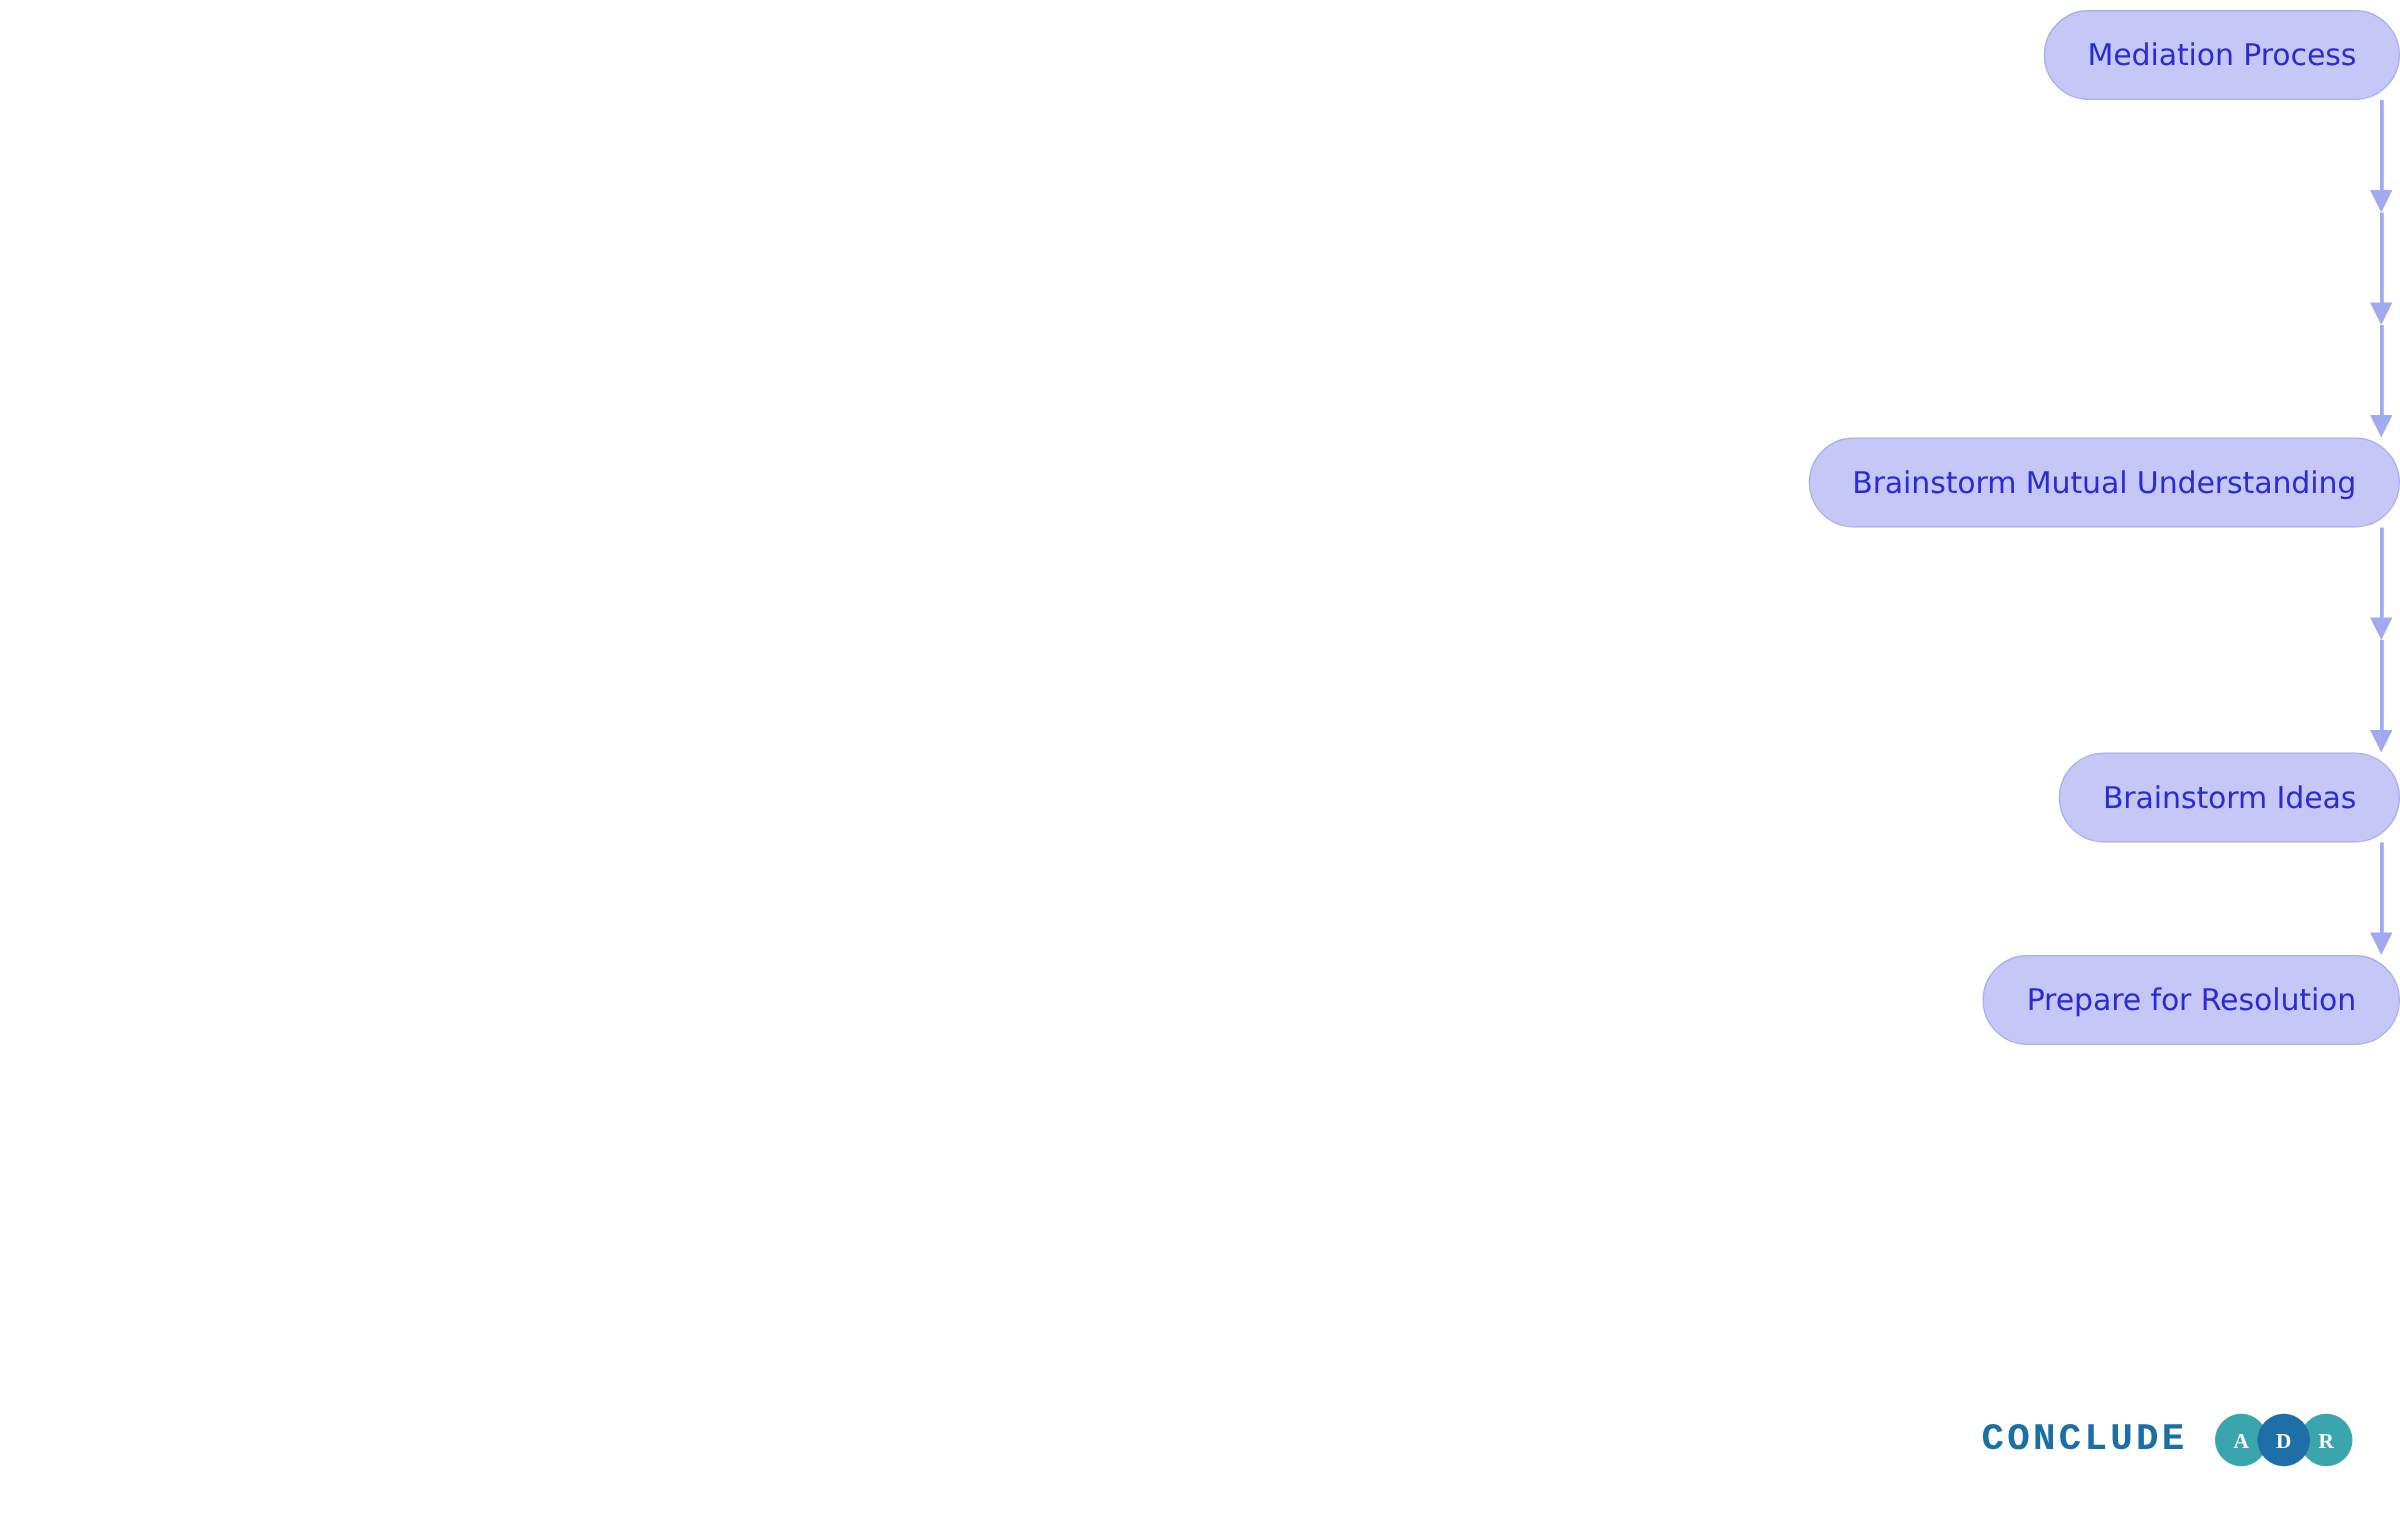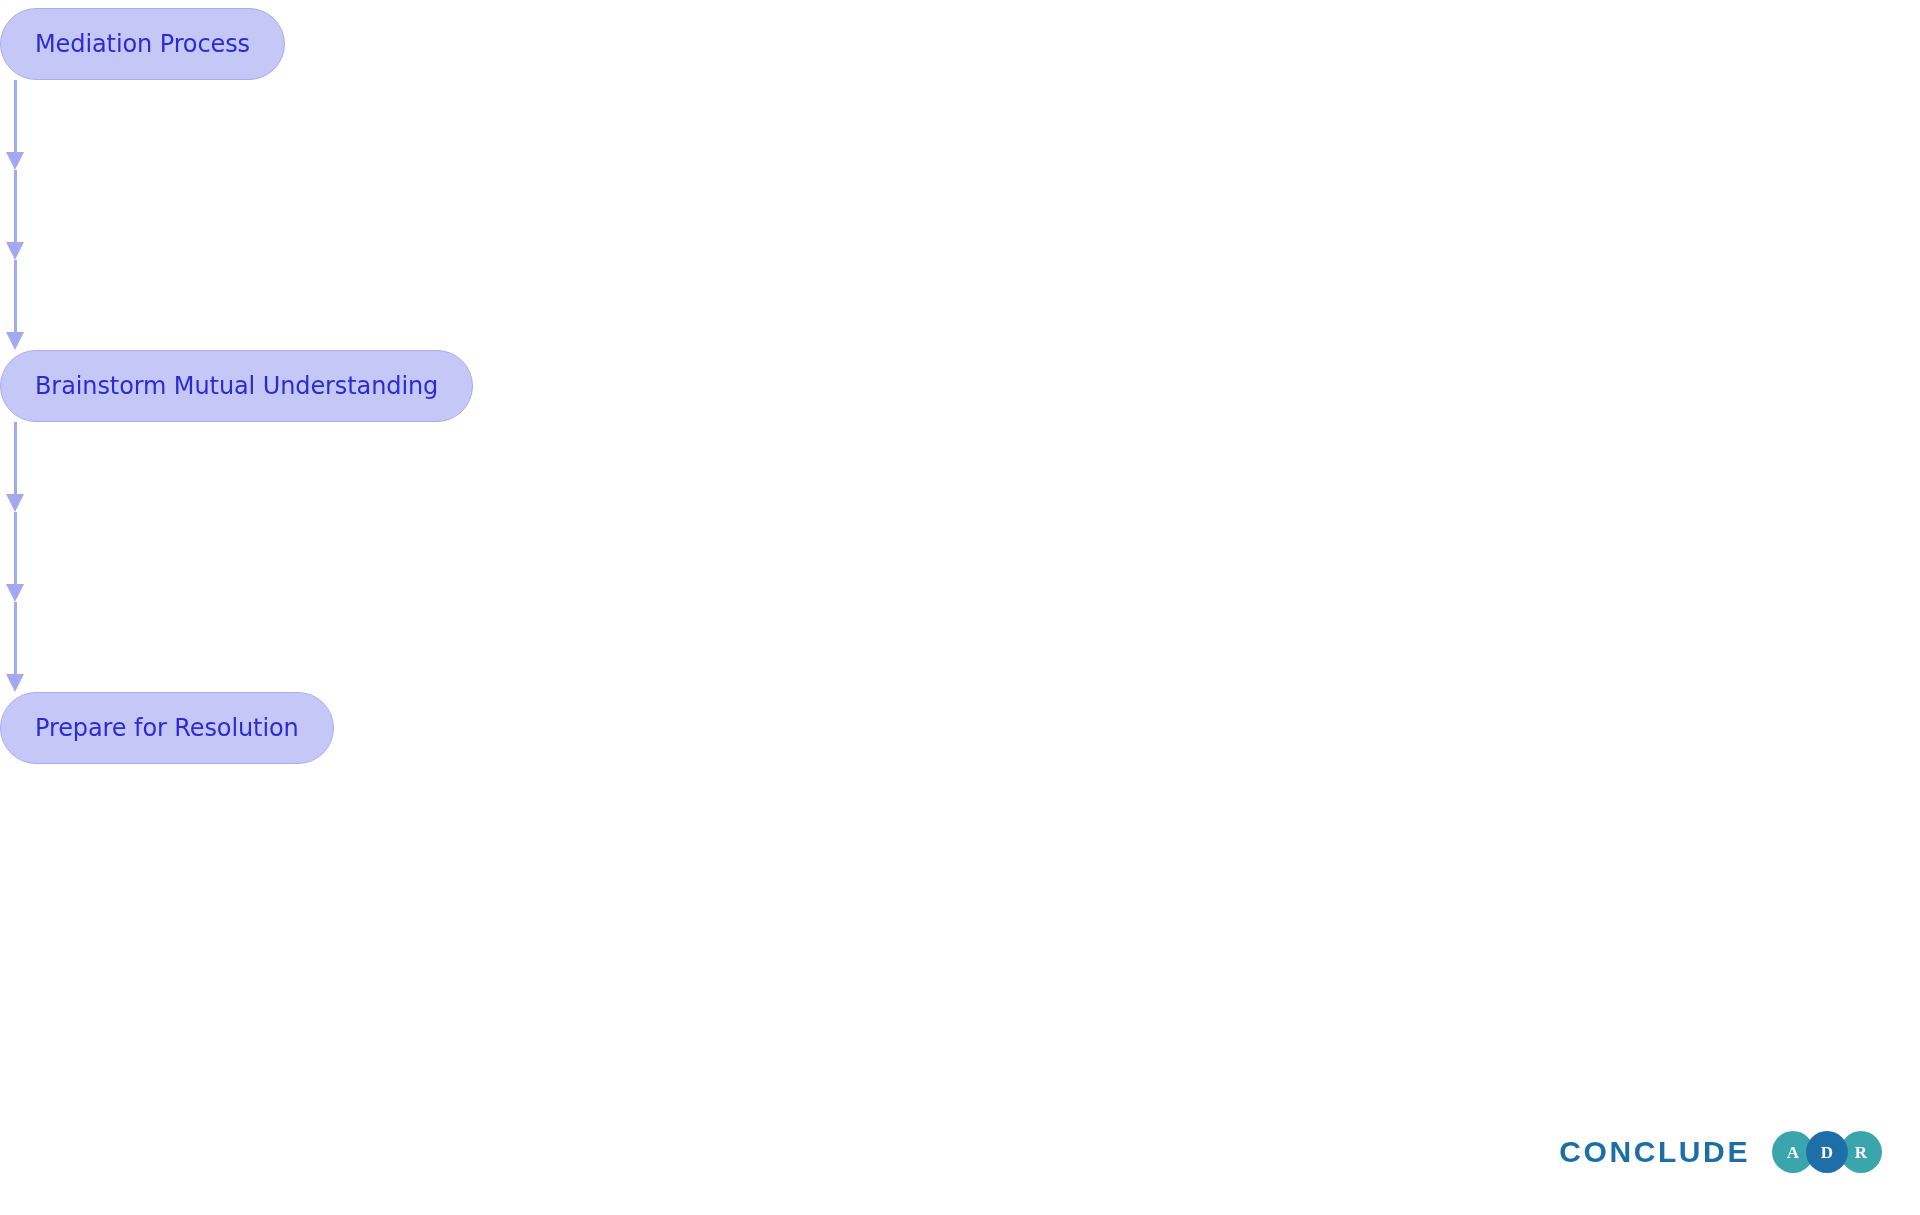--- a/index.html
+++ b/index.html
@@ -23,21 +23,21 @@
     height: 1215px;
   }
 
   .flow-column {
     position: absolute;
     left: 0;
     top: 8px;
     width: 1920px;
     display: flex;
     flex-direction: column;
-    align-items: flex-start;
+    align-items: flex-end;
   }
 
   .flow-node {
     height: 72px;
     box-sizing: border-box;
     background: #c5c7f7;
     border: 1.6px solid #a9acee;
     border-radius: 40px;
     display: flex;
     align-items: center;
@@ -91,21 +91,21 @@
   #brand-logo {
     position: absolute;
     right: 38px;
     bottom: 42px;
     display: flex;
     align-items: center;
     gap: 22px;
   }
 
   .brand-wordmark {
-    font-family: Liberation Sans, sans-serif;
+    font-family: Liberation Mono, monospace;
     font-size: 30px;
     font-weight: 700;
     letter-spacing: 2.6px;
     color: #1b6fa5;
     line-height: 1;
   }
 
   .brand-circles {
     display: flex;
     align-items: center;
@@ -166,20 +166,23 @@
       <div class="conn-line"></div>
       <div class="conn-head"></div>
     </div>
 
 
     <div class="flow-connector">
       <div class="conn-line"></div>
       <div class="conn-head"></div>
     </div>
 
+    <div class="flow-node">
+      <span class="flow-node-label">Brainstorm Ideas</span>
+    </div>
 
     <div class="flow-connector">
       <div class="conn-line"></div>
       <div class="conn-head"></div>
     </div>
 
     <div class="flow-node">
       <span class="flow-node-label">Prepare for Resolution</span>
     </div>
 

